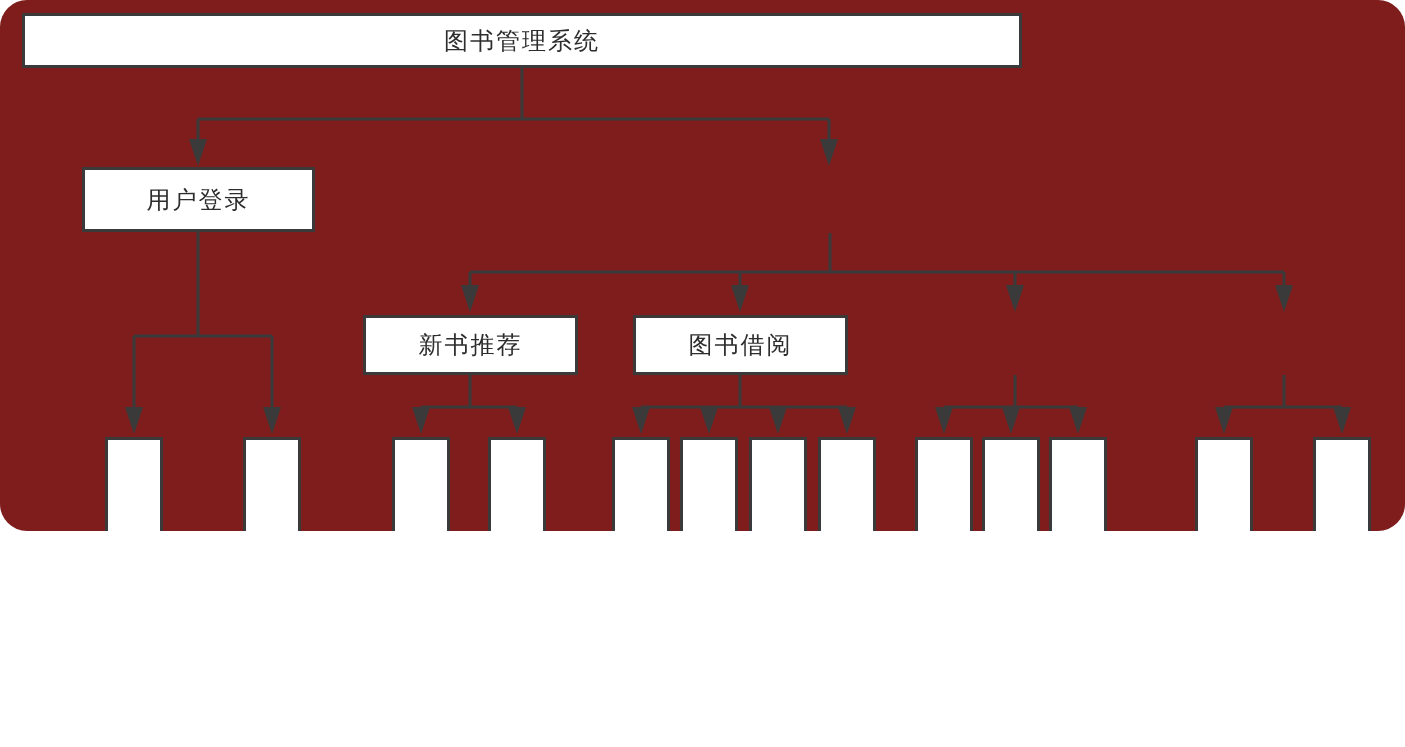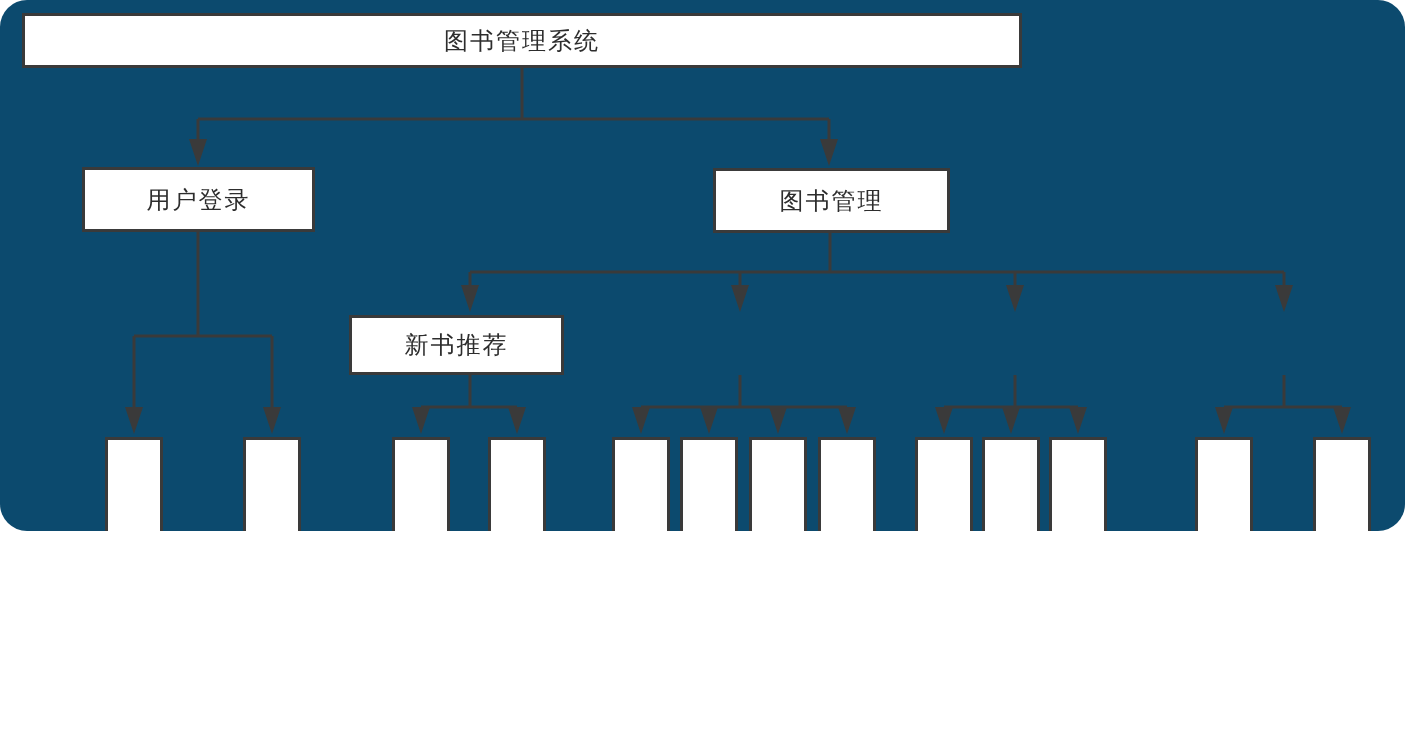--- a/index.html
+++ b/index.html
@@ -1,20 +1,20 @@
 <!DOCTYPE html>
 <html><head>
 <meta charset="utf-8">
 <style>
   html, body { margin: 0; padding: 0; background: #ffffff; }
   .canvas {
     position: relative;
     width: 1405px;
     height: 531px;
-    background: #0c4a6e;
+    background: #7f1d1d;
     overflow: hidden;
     font-family: "Liberation Sans", "DejaVu Sans", sans-serif;
     border-radius: 27px;
   }
   .wires { position: absolute; left: 0; top: 0; z-index: 1; }
   .node {
     position: absolute;
     box-sizing: border-box;
     background: #ffffff;
     border: 3px solid #3a3a3a;
@@ -92,23 +92,23 @@
       <line x1="1011" y1="407" x2="1011" y2="428" marker-end="url(#arrow)"></line>
       <line x1="1078" y1="407" x2="1078" y2="428" marker-end="url(#arrow)"></line>
       <line x1="1224" y1="407" x2="1224" y2="428" marker-end="url(#arrow)"></line>
       <line x1="1342" y1="407" x2="1342" y2="428" marker-end="url(#arrow)"></line>
     </g>
   </svg>
 
   <div class="node h-node" style="left:22px; top:13px; width:1000px; height:55px;">图书管理系统</div>
 
   <div class="node h-node" style="left:82px; top:167px; width:233px; height:65px;">用户登录</div>
-  <div class="node h-node" style="left:713px; top:168px; width:237px; height:65px;">图书管理</div>
 
-  <div class="node h-node" style="left:349px; top:315px; width:215px; height:60px;text-align:right;">新书推荐</div>
+  <div class="node h-node" style="left:363px; top:315px; width:215px; height:60px;text-align:right;">新书推荐</div>
+  <div class="node h-node" style="left:633px; top:315px; width:215px; height:60px;">图书借阅</div>
 
   <div class="node v-node" style="left:105px; top:437px; width:58px; height:298px;">用户登录</div>
   <div class="node v-node" style="left:243px; top:437px; width:58px; height:298px;">注销登录</div>
 
   <div class="node v-node" style="left:392px; top:437px; width:58px; height:298px;">查询图书</div>
   <div class="node v-node" style="left:488px; top:437px; width:58px; height:298px;">借阅图书</div>
 
   <div class="node v-node" style="left:612px; top:437px; width:58px; height:298px;">查询图书</div>
   <div class="node v-node" style="left:680px; top:437px; width:58px; height:298px;">新增图书（管理员）</div>
   <div class="node v-node" style="left:749px; top:437px; width:58px; height:298px;">编辑图书（管理员）</div>

